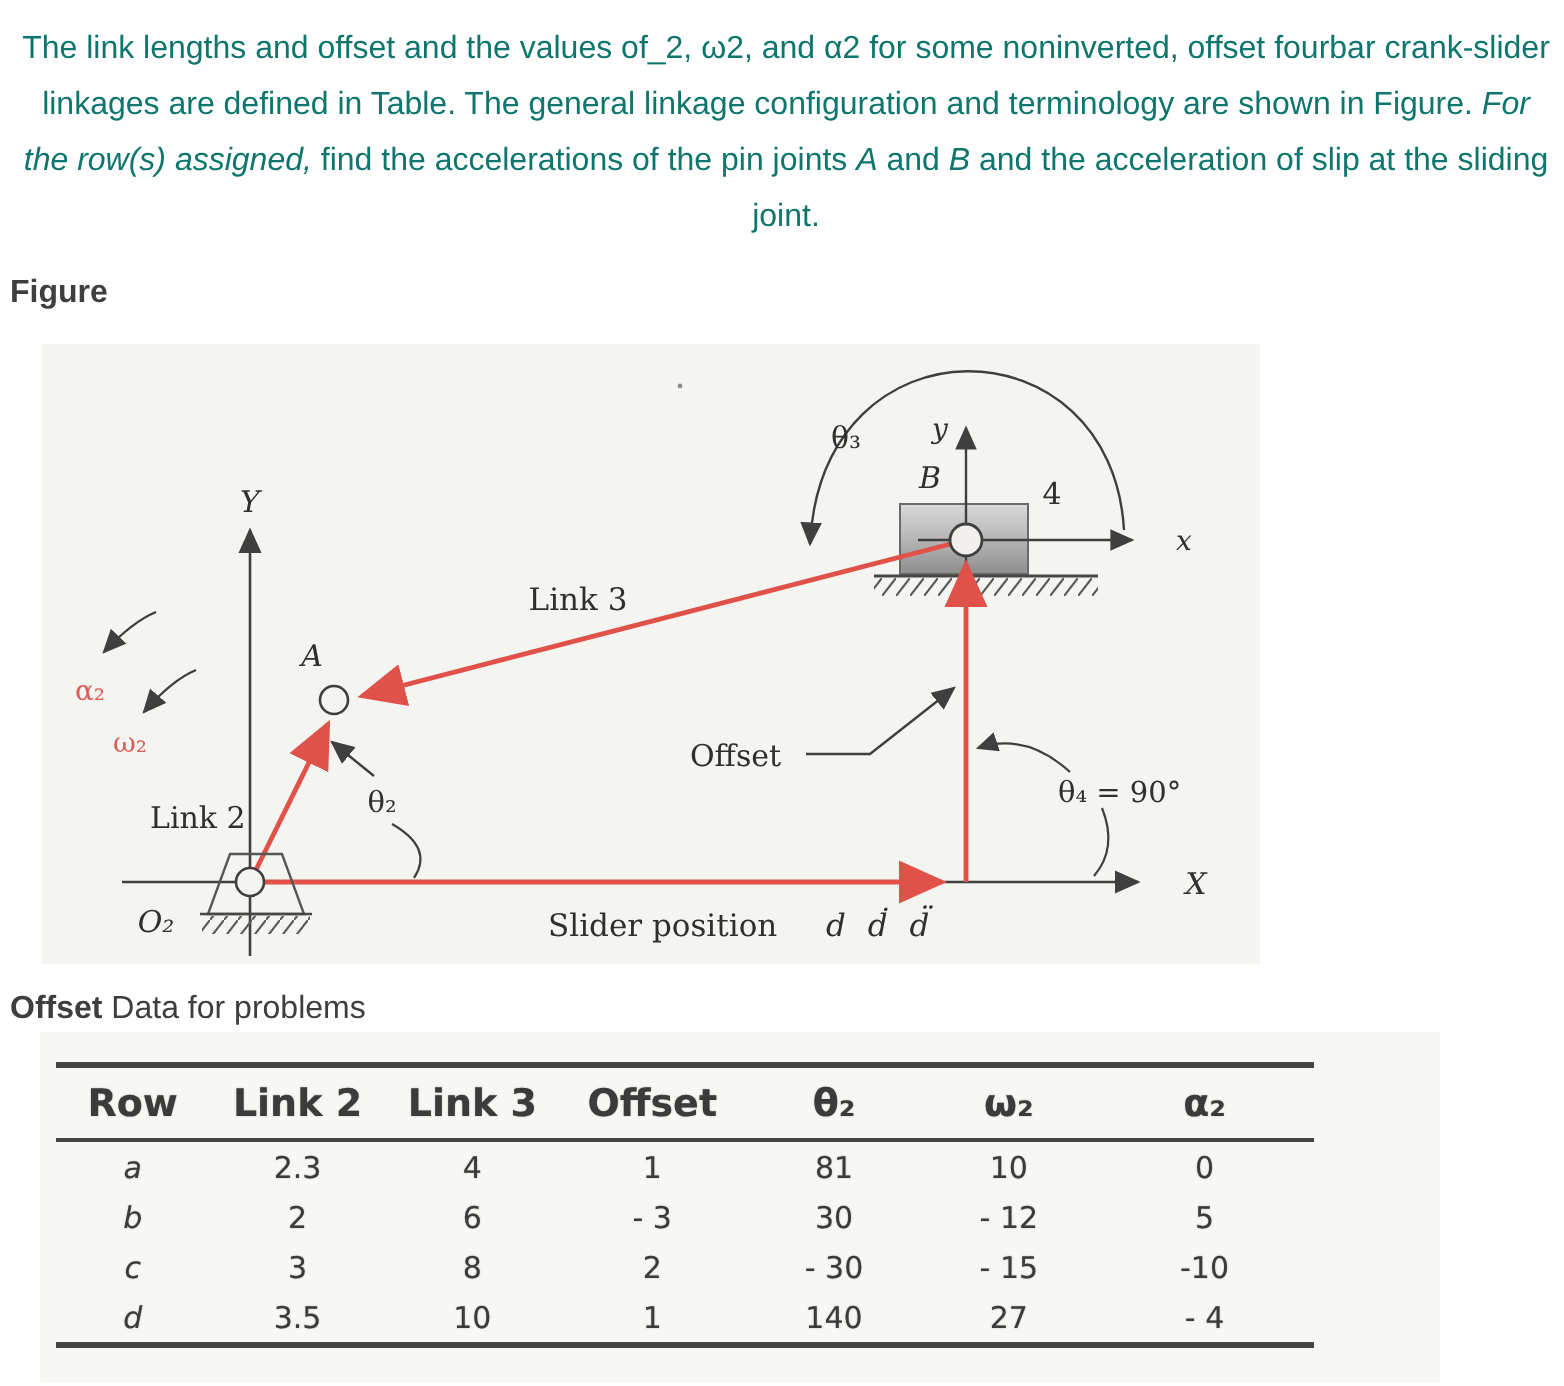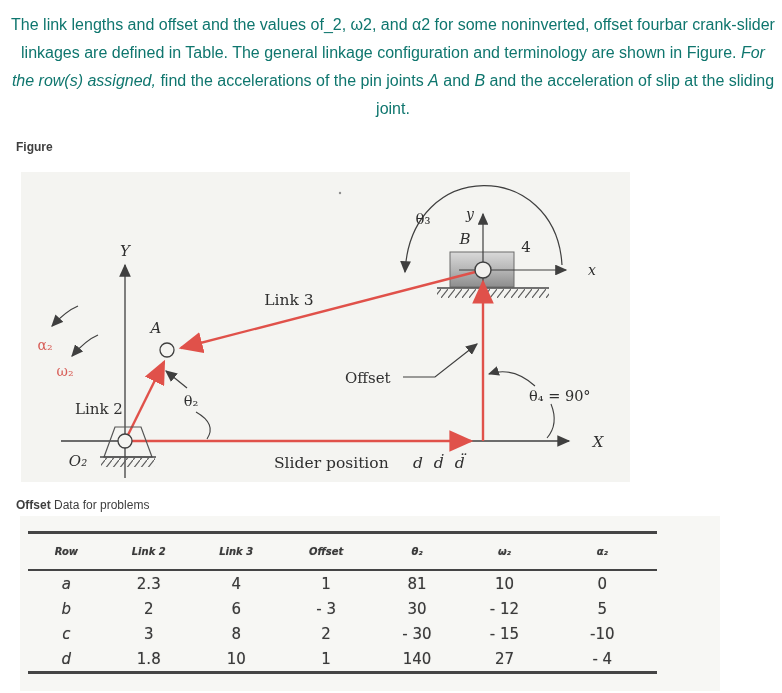--- a/index.html
+++ b/index.html
@@ -8,22 +8,22 @@
     background:#ffffff;
     font-family:"Liberation Sans", sans-serif;
     overflow:hidden;
   }
   .intro {
     position:absolute; left:10px; top:11px; width:766px;
     font-size:16px; line-height:28px; color:#0f766e; margin:0;text-align:center;
   }
   .intro em { font-style:italic; }
   .section-heading {
-    position:absolute; left:16px; margin:0;
-    font-size:12px; line-height:28px; font-weight:700; color:#3e3e3e;
+    position:absolute; left:5px; margin:0;
+    font-size:16px; line-height:28px; font-weight:700; color:#3e3e3e;
   }
   .h-figure { top:133px; }
   .h-table  { top:491px; font-weight:400; }
   .h-table b { font-weight:700; }
 
   
   .figure-scan {
     position:absolute; left:21px; top:172px; width:609px; height:310px;
     background:#f4f4f1;
   }
@@ -39,22 +39,22 @@
   table.data {
     position:absolute; left:8px; top:15px; width:629px;
     border-collapse:collapse; table-layout:fixed;
     font-family:"DejaVu Sans", sans-serif;
     color:#3b3b3b;
     border-top:3px solid #454545;
     border-bottom:3px solid #454545;
     text-shadow:0 0 0.7px rgba(59,59,59,0.5);
   }
   table.data thead th {
-    font-weight:700; font-size:10px; height:35px;
-    border-bottom:2px solid #454545; text-align:center; padding:0;font-style:italic;
+    font-weight:700; font-size:19px; height:35px;
+    border-bottom:2px solid #454545; text-align:center; padding:0;
   }
   table.data tbody td {
     text-align:center; font-size:15px; height:25px; padding:0;
   }
   table.data tbody td:first-child { font-style:italic; }
 </style>
 </head>
 <body>
 
 <p class="intro"><span>The link lengths and offset and the values of_2, ω2, and α2 for some noninverted, offset fourbar crank-slider linkages are defined in Table. The general linkage configuration and terminology are shown in Figure. </span><em>For the row(s) assigned,</em><span> find the accelerations of the pin joints </span><em>A</em><span> and </span><em>B</em><span> and the acceleration of slip at the sliding joint.</span></p>
@@ -196,21 +196,21 @@
         <td>c</td>
         <td>3</td>
         <td>8</td>
         <td>2</td>
         <td>- 30</td>
         <td>- 15</td>
         <td>-10</td>
       </tr>
       <tr>
         <td>d</td>
-        <td>1.8</td>
+        <td>3.5</td>
         <td>10</td>
         <td>1</td>
         <td>140</td>
         <td>27</td>
         <td>- 4</td>
       </tr>
     </tbody>
   </table>
 </div>
 

